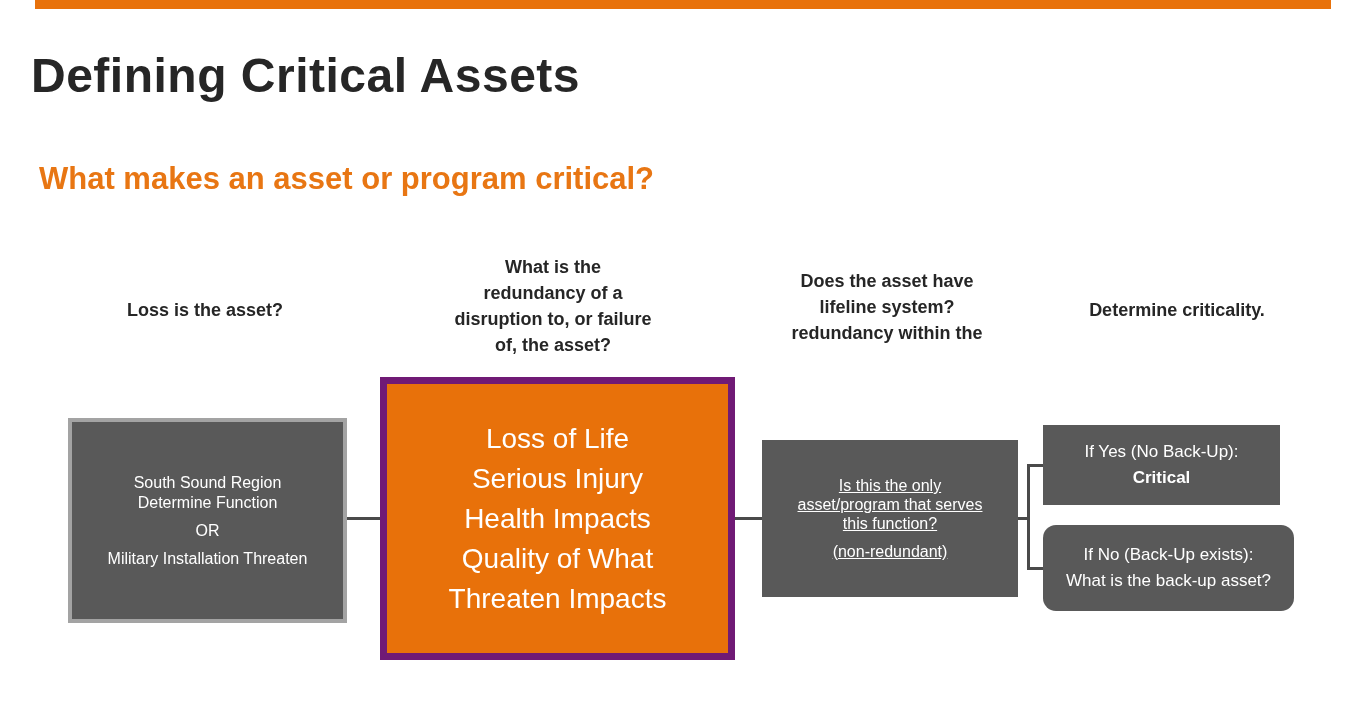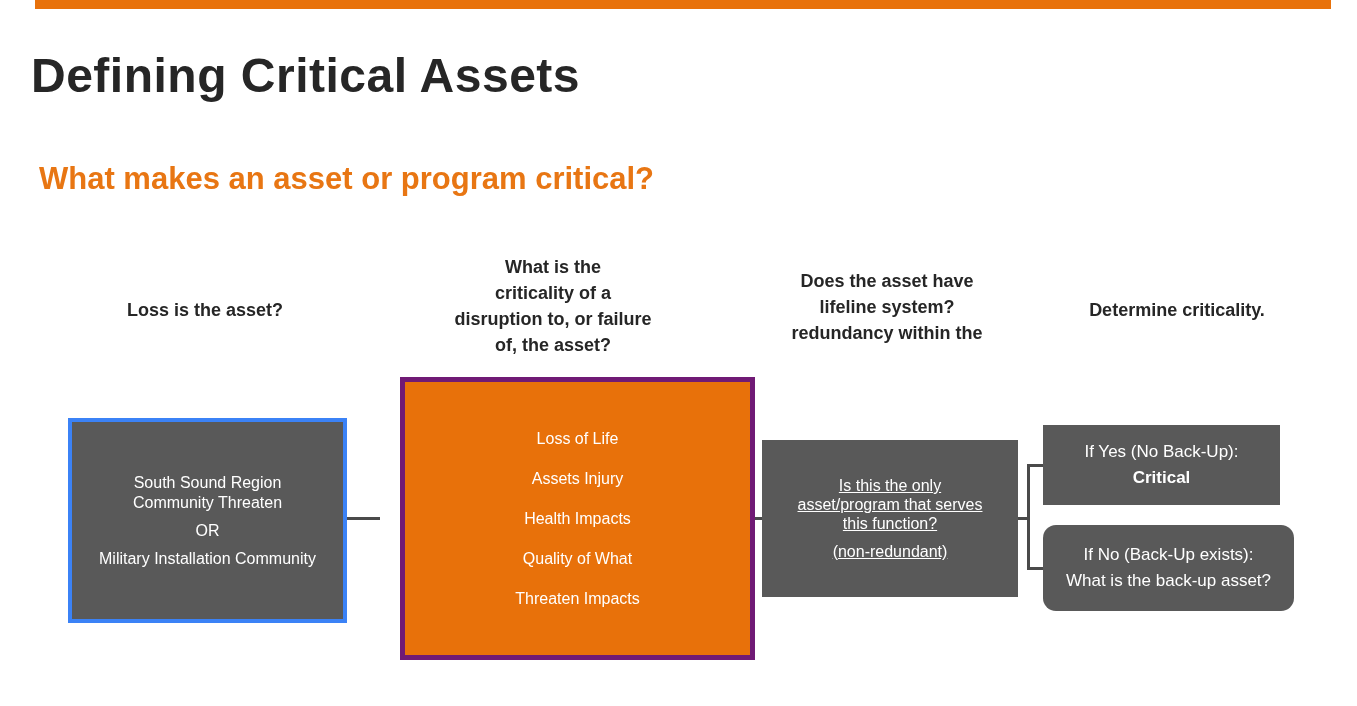--- a/index.html
+++ b/index.html
@@ -42,28 +42,28 @@
 
   
   .box {
     display: flex; flex-direction: column;
     align-items: center; justify-content: center;
     text-align: center; color: #ffffff;
     box-sizing: border-box;
   }
   .box-asset {
     left: 68px; top: 418px; width: 279px; height: 205px;
-    background: #595959; border: 4px solid #3b82f6;
+    background: #595959; border: 4px solid #a3a3a3;
     font-size: 16px; line-height: 20px;
   }
   .box-asset .or-word { margin: 8px 0; }
   .box-consequence {
-    left: 400px; top: 377px; width: 355px; height: 283px;
-    background: #e8710a; border: 5px solid #701a75;
-    font-size: 16px; line-height: 40px;
+    left: 380px; top: 377px; width: 355px; height: 283px;
+    background: #e8710a; border: 7px solid #701a75;
+    font-size: 28px; line-height: 40px;
   }
   .box-redundancy {
     left: 762px; top: 440px; width: 256px; height: 157px;
     background: #595959;
     font-size: 16px; line-height: 19px; text-decoration: underline;
   }
   .box-redundancy .note { margin-top: 9px; }
   .box-outcome-yes {
     left: 1043px; top: 425px; width: 237px; height: 80px;
     background: #595959;
@@ -94,21 +94,21 @@
 
   <div class="abs title">Defining Critical Assets</div>
 
   <div class="abs subtitle">What makes an asset or program critical?</div>
 
   <div class="abs colhead colhead-1">
     <div>Loss is the asset?</div>
   </div>
   <div class="abs colhead colhead-2">
     <div>What is the</div>
-    <div>criticality of a</div>
+    <div>redundancy of a</div>
     <div>disruption to, or failure</div>
     <div>of, the asset?</div>
   </div>
   <div class="abs colhead colhead-3">
     <div>Does the asset have</div>
     <div>lifeline system?</div>
     <div>redundancy within the</div>
   </div>
   <div class="abs colhead colhead-4">
     <div>Determine criticality.</div>
@@ -116,28 +116,28 @@
 
   <div class="abs line line-1"></div>
   <div class="abs line line-2"></div>
   <div class="abs line line-3"></div>
   <div class="abs line line-v"></div>
   <div class="abs line line-s1"></div>
   <div class="abs line line-s2"></div>
 
   <div class="abs box box-asset">
     <div>South Sound Region</div>
-    <div>Community Threaten</div>
+    <div>Determine Function</div>
     <div class="or-word">OR</div>
-    <div>Military Installation Community</div>
+    <div>Military Installation Threaten</div>
   </div>
 
   <div class="abs box box-consequence">
     <div>Loss of Life</div>
-    <div>Assets Injury</div>
+    <div>Serious Injury</div>
     <div>Health Impacts</div>
     <div>Quality of What</div>
     <div>Threaten Impacts</div>
   </div>
 
   <div class="abs box box-redundancy">
     <div>Is this the only</div>
     <div>asset/program that serves</div>
     <div>this function?</div>
     <div class="note">(non-redundant)</div>

